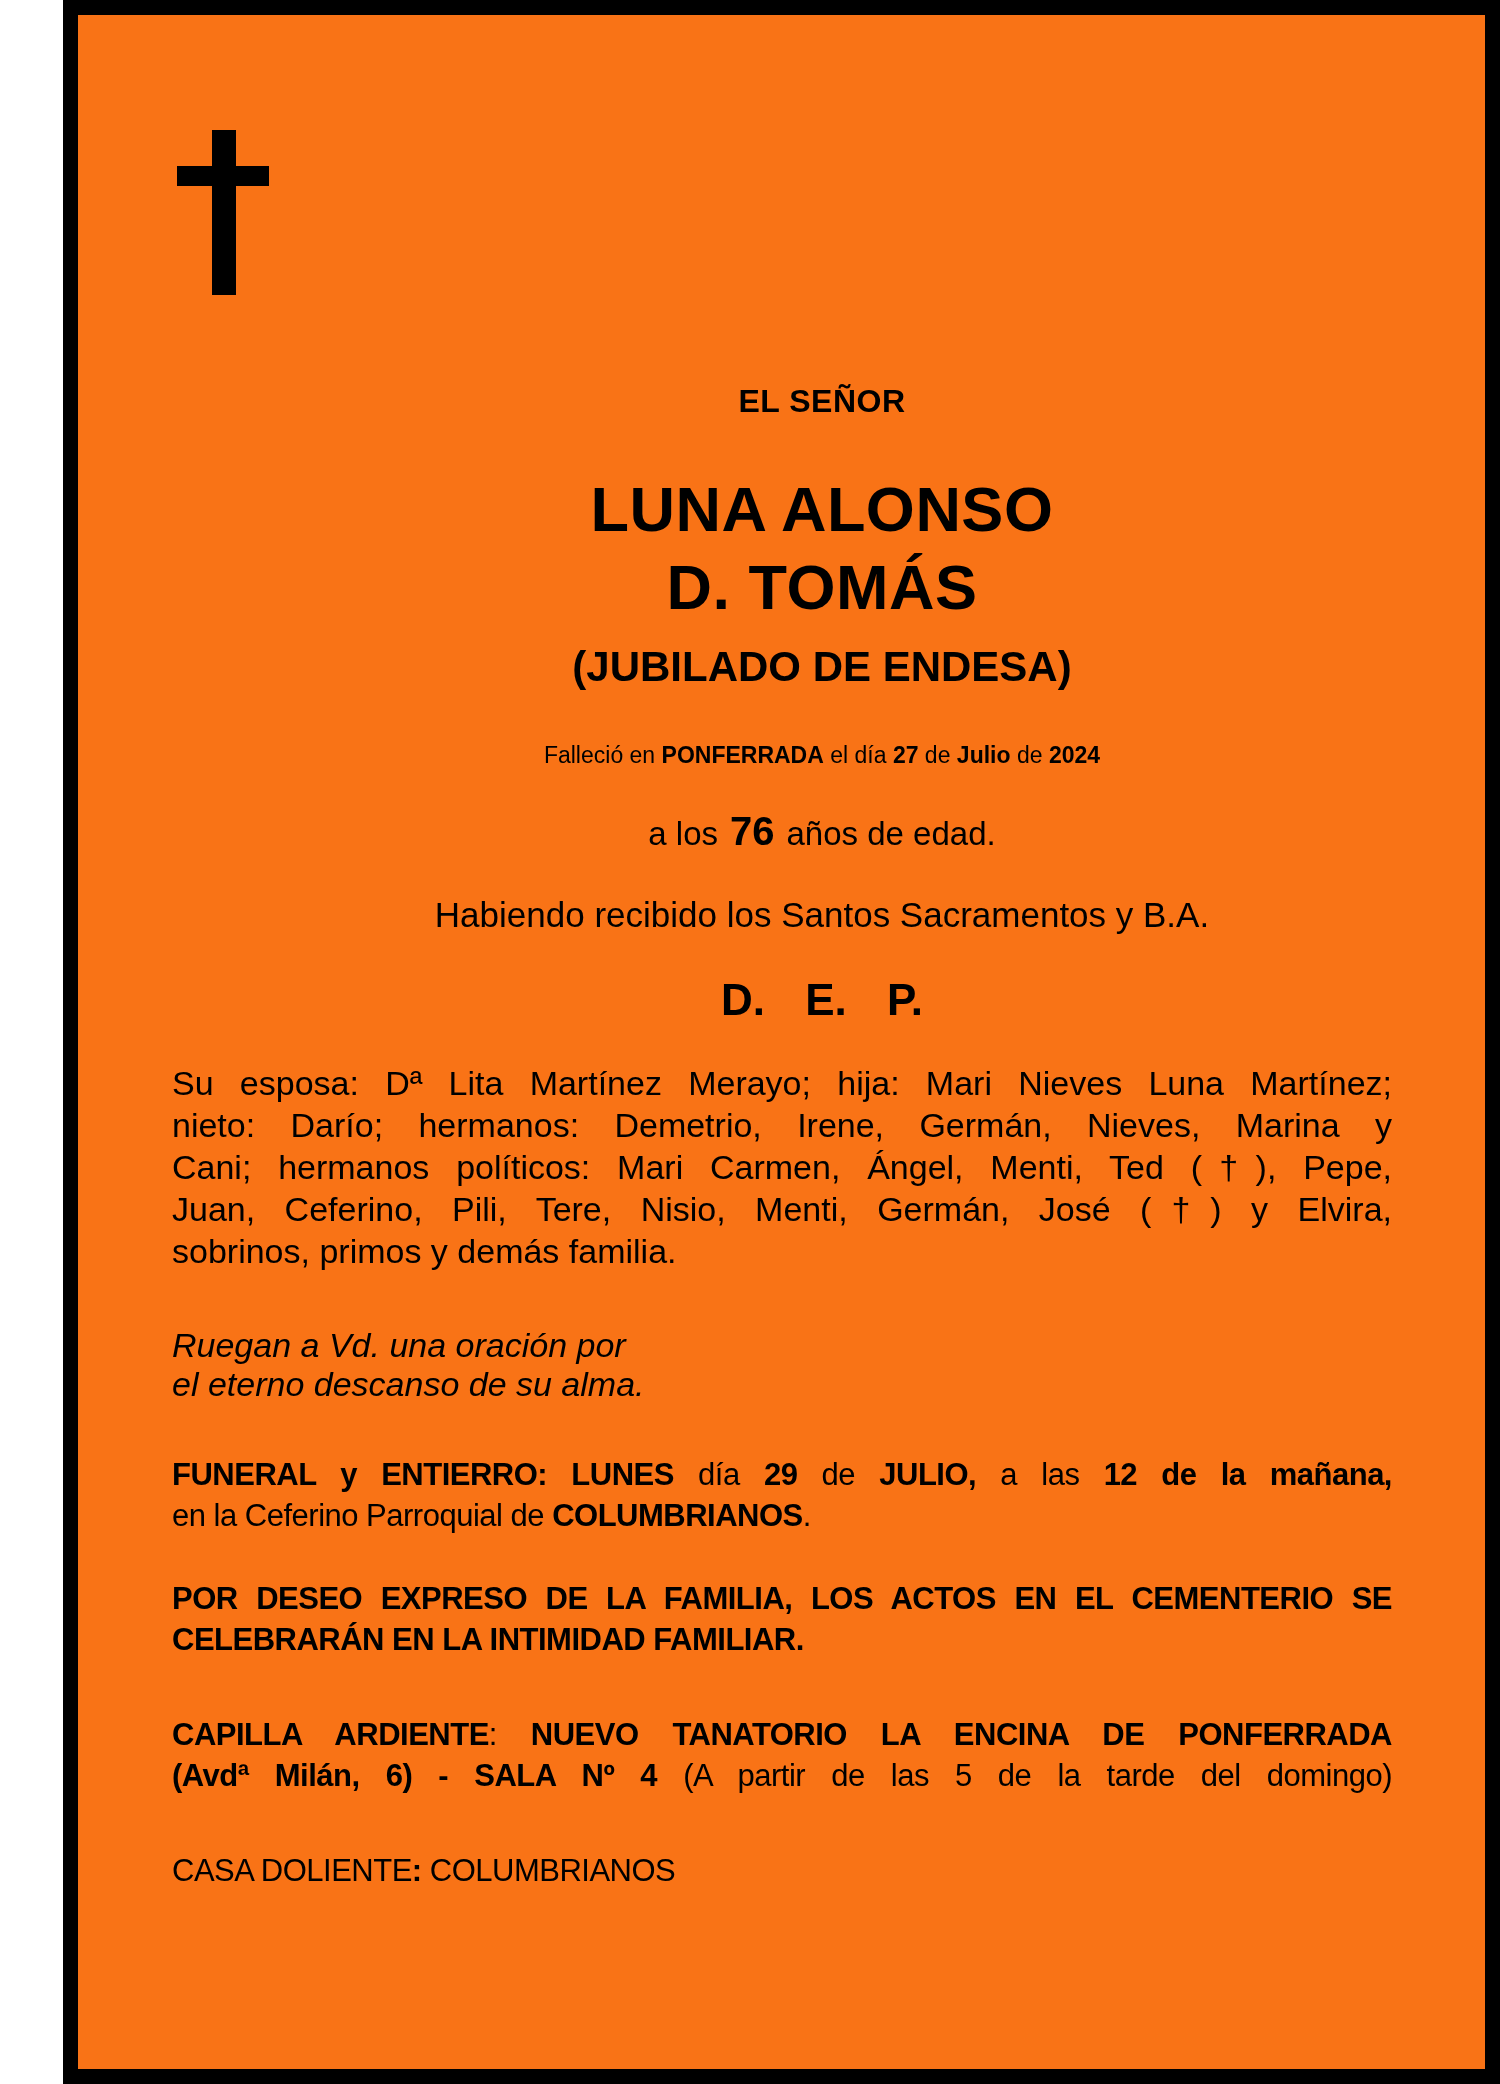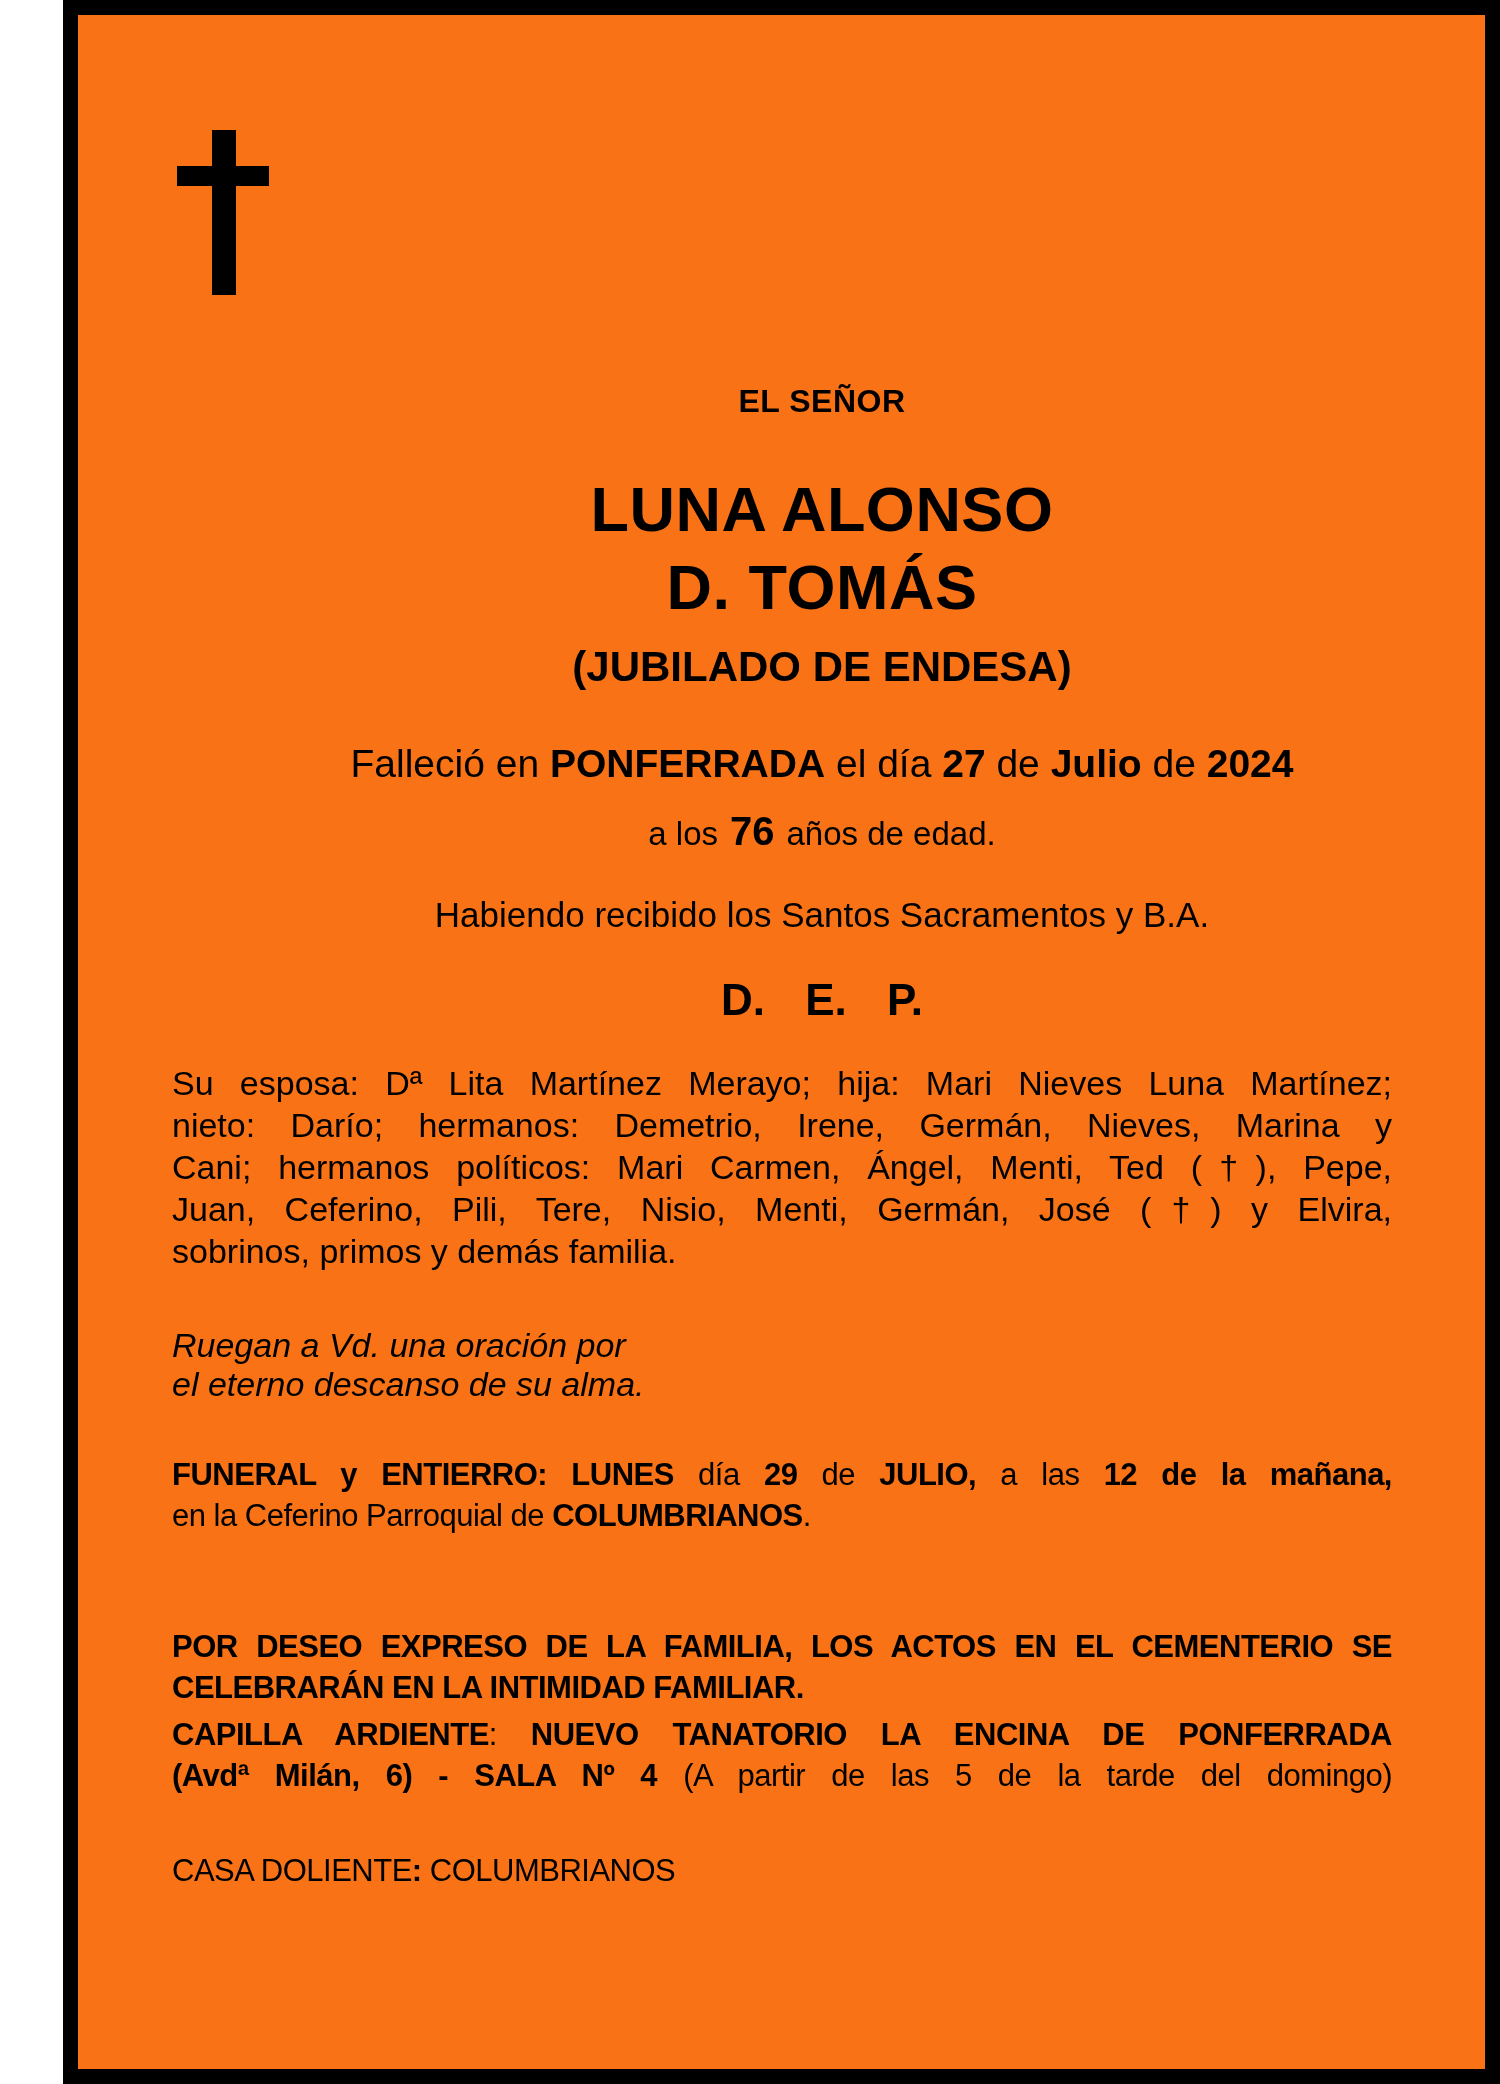--- a/index.html
+++ b/index.html
@@ -17,32 +17,32 @@
 
   .block{position:absolute;left:94px;right:93px;}
   .center-col{left:174px;right:93px;text-align:center;}
 
   .b{font-weight:700;}
   .jl{text-align:justify;text-align-last:justify;}
 
   .salutation{top:368px;font-size:32px;font-weight:700;letter-spacing:.5px;}
   .name{top:455px;font-size:63px;font-weight:700;line-height:78px;letter-spacing:.5px;}
   .subtitle{top:628px;font-size:42px;font-weight:700;text-align:center;}
-  .died{top:727px;font-size:39px;}
+  .died{top:727px;font-size:23px;}
   .age{top:794px;font-size:33px;}
   .age .num{font-weight:700;font-size:40px;margin:0 12px;}
   .sacraments{top:880px;font-size:35px;}
   .dep{top:960px;font-size:44px;font-weight:700;word-spacing:28px;}
 
   .family{top:1047px;font-size:34px;line-height:42px;}
   .prayer{top:1311px;font-size:34px;font-weight:400;font-style:italic;line-height:39px;text-align:left;}
 
   .lower{font-size:31px;line-height:41px;letter-spacing:-0.5px;}
   .funeral{top:1439px;}
-  .wish{top:1563px;font-weight:700;margin-top:48px;}
+  .wish{top:1563px;font-weight:700;}
   .chapel{top:1699px;}
   .mourning{top:1835px;}
 </style>
 </head>
 <body>
 
 <div class="frame">
   <div class="content">
 
     <div class="cross-v"></div>

